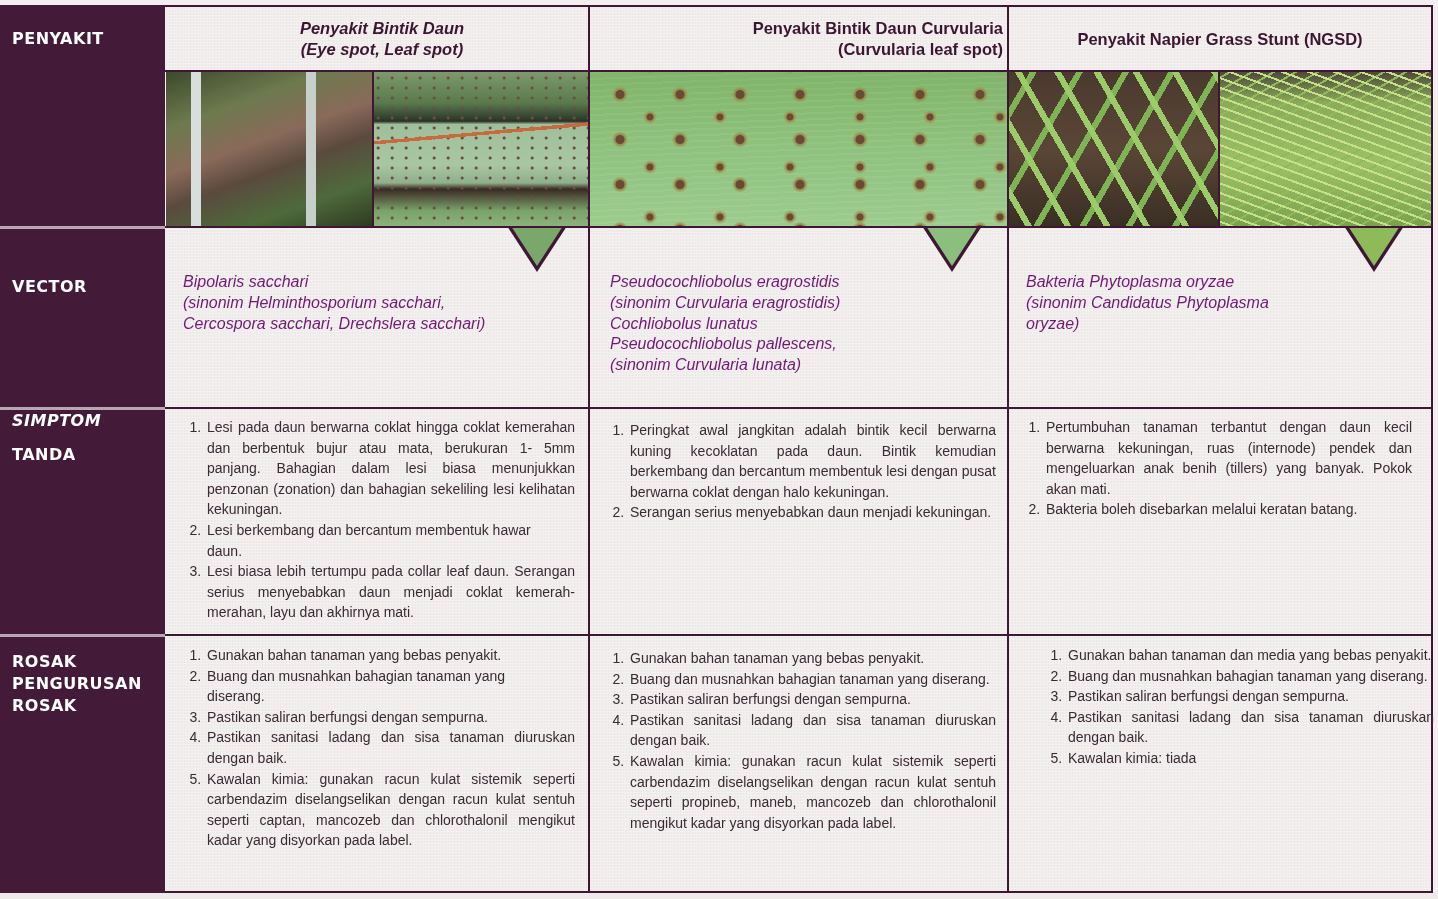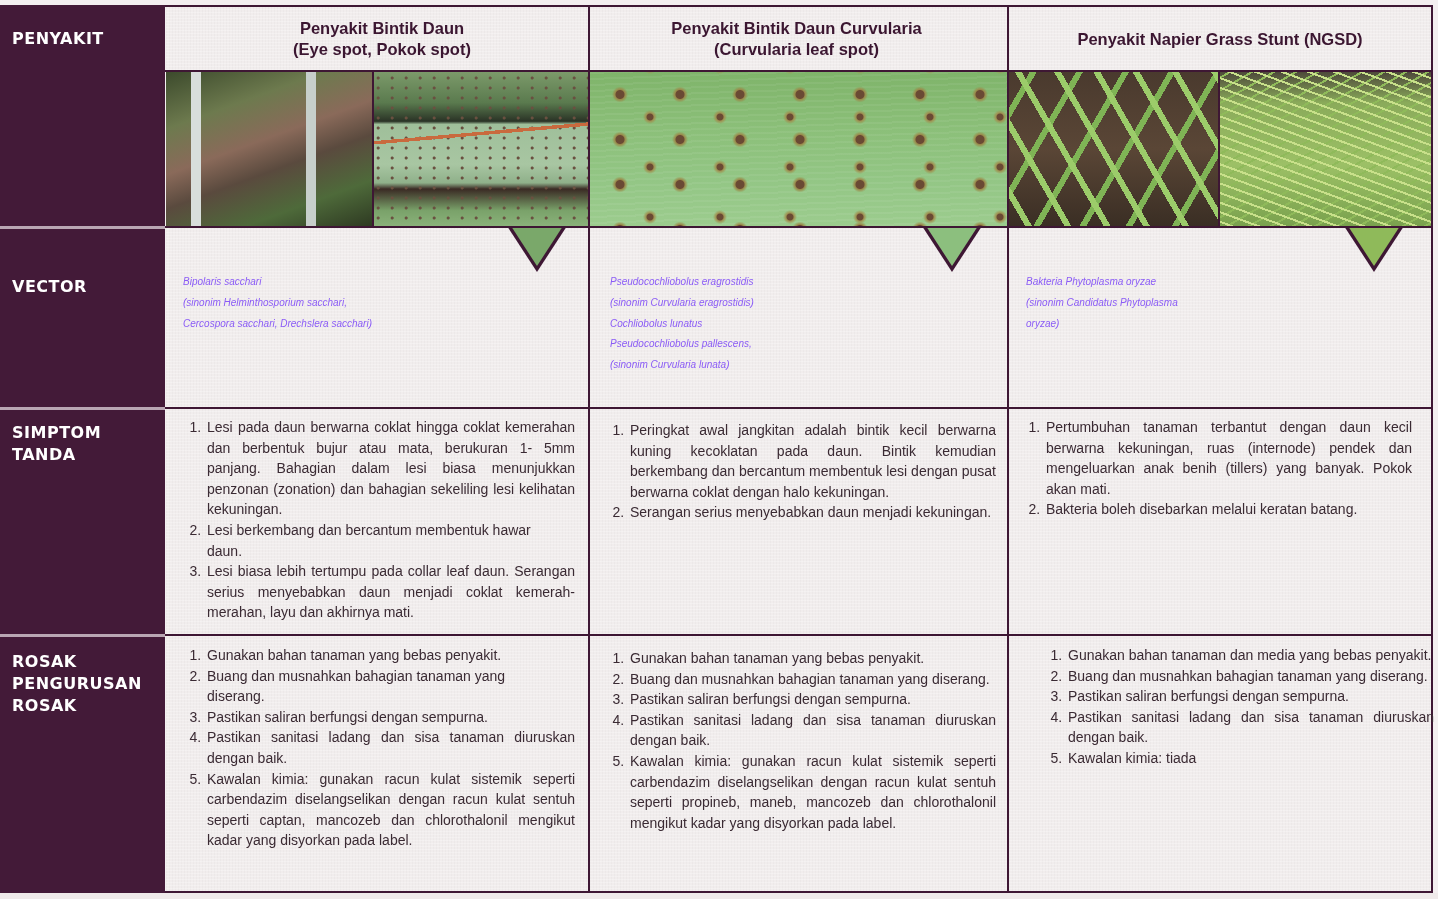--- a/index.html
+++ b/index.html
@@ -34,22 +34,22 @@
   }
   .hdr-title {
     position: absolute; text-align: center;
     color: #3b1631; font-weight: bold; font-size: 16.5px; line-height: 21px;
   }
   .photo { position: absolute; overflow: hidden; }
   .pointer {
     position: absolute; width: 0; height: 0;
   }
   .vector-text {
-    position: absolute; font-style: italic; color: #8b5cf6;
-    font-size: 10px; line-height: 20.8px;
+    position: absolute; font-style: italic; color: #701a75;
+    font-size: 16px; line-height: 20.8px;
   }
   ol.items {
     position: absolute; margin: 0; padding: 0 0 0 22px;
     color: #3a2a33; font-size: 14px; line-height: 20.6px;
     text-align: justify;
   }
   ol.items li { padding-left: 2px; }
   .bottom-strip {
     position: absolute; left: 0; top: 893px; width: 1438px; height: 6px;
     background: #efeaea;
@@ -59,21 +59,21 @@
 <body>
 
 <div class="label-col" style="top:5px;height:888px;"></div>
 <div class="row-sep" style="top:226px;"></div>
 <div class="row-sep" style="top:407px;"></div>
 <div class="row-sep" style="top:634px;"></div>
 
 <div class="label-text" style="top:28px;">PENYAKIT</div>
 <div class="label-text" style="top:276px;">VECTOR</div>
 <div>
-  <div class="label-text" style="top:422px;">SIMPTOM</div>
+  <div class="label-text" style="top:410px;font-style:italic;">SIMPTOM</div>
   <div class="label-text" style="top:444px;">TANDA</div>
 </div>
 <div>
   <div class="label-text" style="top:651px;">ROSAK</div>
   <div class="label-text" style="top:673px;">PENGURUSAN</div>
   <div class="label-text" style="top:695px;">ROSAK</div>
 </div>
 
 <div class="cell" style="left:166px;top:7px;width:422px;height:63px;"></div>
 <div class="cell" style="left:590px;top:7px;width:417px;height:63px;"></div>
@@ -129,25 +129,25 @@
 <div class="grid-line-h" style="left:165px;top:226px;width:1268px;"></div>
 <div class="grid-line-h" style="left:165px;top:407px;width:1268px;"></div>
 <div class="grid-line-h" style="left:165px;top:634px;width:1268px;"></div>
 <div class="grid-line-h" style="left:165px;top:891px;width:1268px;"></div>
 <div class="grid-line-v" style="left:588px;top:5px;height:888px;"></div>
 <div class="grid-line-v" style="left:1007px;top:5px;height:888px;"></div>
 <div class="grid-line-v" style="left:1431px;top:5px;height:888px;"></div>
 <div class="grid-line-v" style="left:372px;top:70px;height:156px;"></div>
 <div class="grid-line-v" style="left:1218px;top:70px;height:156px;"></div>
 
-<div class="hdr-title" style="left:166px;top:18px;width:432px;">
+<div class="hdr-title" style="left:166px;top:18px;width:432px;font-style:italic;">
   <div>Penyakit Bintik Daun</div>
-  <div>(Eye spot, Pokok spot)</div>
-</div>
-<div class="hdr-title" style="left:590px;top:18px;width:413px;">
+  <div>(Eye spot, Leaf spot)</div>
+</div>
+<div class="hdr-title" style="left:590px;top:18px;width:413px;text-align:right;">
   <div>Penyakit Bintik Daun Curvularia</div>
   <div>(Curvularia leaf spot)</div>
 </div>
 <div class="hdr-title" style="left:1009px;top:29px;width:422px;">
   <div>Penyakit Napier Grass Stunt (NGSD)</div>
 </div>
 
 <div class="vector-text" style="left:183px;top:272px;width:400px;">
   <div>Bipolaris sacchari</div>
   <div>(sinonim Helminthosporium sacchari,</div>

